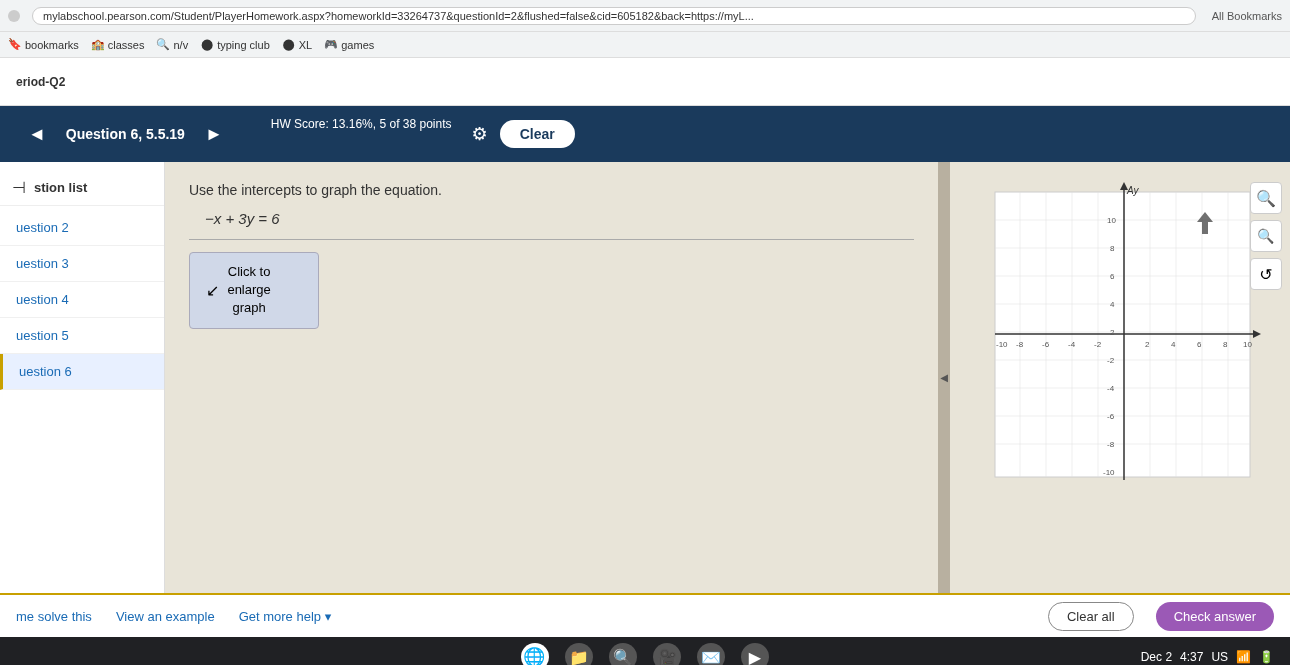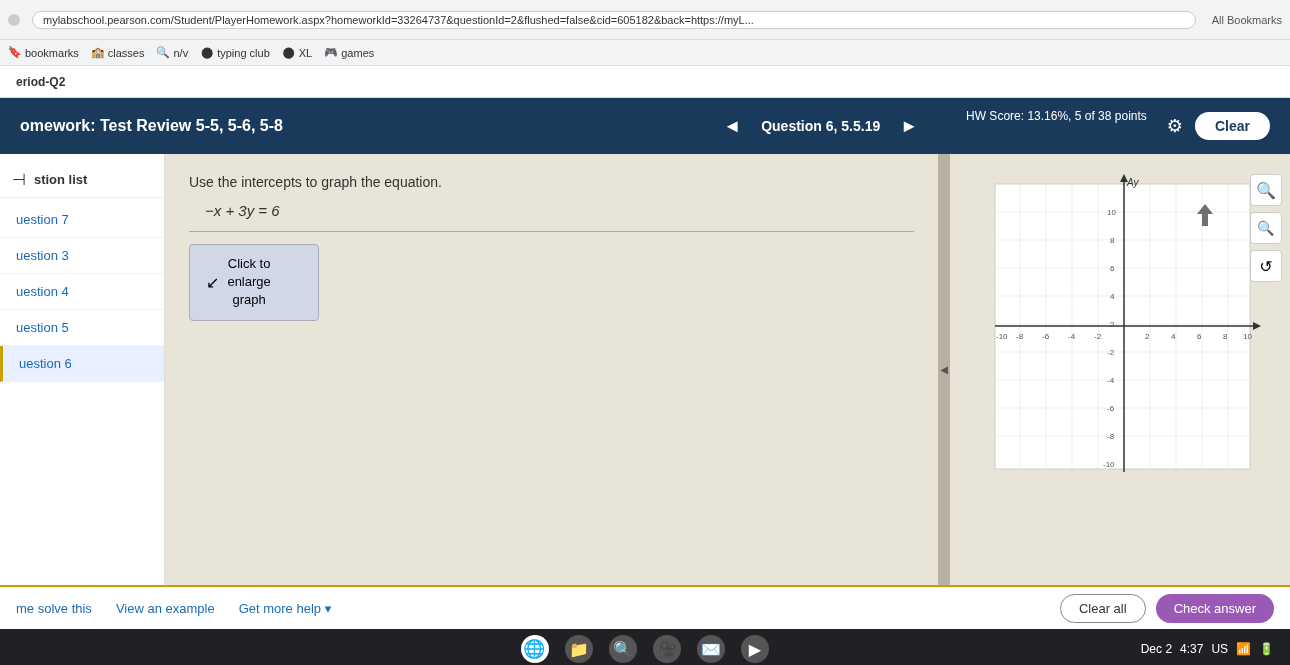--- a/index.html
+++ b/index.html
@@ -1,21 +1,21 @@
 <!DOCTYPE html>
 <html><head>
   <meta charset="utf-8">
   <style>
     * { box-sizing: border-box; margin: 0; padding: 0; }
     body { font-family: Arial, sans-serif; background: #ccc; width: 1290px; height: 665px; overflow: hidden; position: relative; }
 
     
     .browser-bar {
       background: #f1f3f4;
-      height: 40px;
+      height: 32px;
       display: flex;
       align-items: center;
       padding: 0 8px;
       border-bottom: 1px solid #ddd;
       font-size: 12px;
       color: #333;
     }
     .browser-circle { width: 12px; height: 12px; border-radius: 50%; background: #ccc; margin-right: 4px; }
     .browser-url {
       flex: 1;
@@ -37,21 +37,21 @@
       color: #333;
       border-bottom: 1px solid #ddd;
       gap: 12px;
     }
     .bookmark-item { display: flex; align-items: center; gap: 3px; cursor: pointer; }
     .bookmark-icon { width: 14px; height: 14px; display: flex; align-items: center; justify-content: center; font-size: 11px; }
 
     
     .app-header {
       background: white;
-      height: 32px;
+      height: 48px;
       display: flex;
       align-items: center;
       justify-content: space-between;
       padding: 0 16px;
       border-bottom: 1px solid #ddd;
       font-size: 12px;
       color: #333;
     }
     .header-left { display: flex; align-items: center; gap: 6px; }
     .header-right { display: flex; align-items: center; gap: 8px; font-size: 12px; }
@@ -253,21 +253,21 @@
     }
     .bottom-link {
       color: #1a6bb5;
       cursor: pointer;
       text-decoration: none;
       font-size: 13px;
     }
     .bottom-actions {
       margin-left: auto;
       display: flex;
-      gap: 10px;
+      gap: 22px;
     }
     .clear-btn {
       background: white;
       border: 1px solid #888;
       border-radius: 20px;
       padding: 6px 18px;
       font-size: 13px;
       cursor: pointer;
       color: #333;
     }
@@ -353,21 +353,20 @@
   </div>
 </div>
 
 <div class="app-header">
   <div class="header-left">
     <span class="period-label">eriod-Q2</span>
   </div>
 </div>
 
 <div class="hw-header">
-  <div class="hw-title">omework: Test Review 5-5, 5-6, 5-8</div>
   <div class="hw-nav">
     <button class="hw-nav-btn">◄</button>
     <span class="question-label">Question 6, 5.5.19</span>
     <button class="hw-nav-btn">►</button>
   </div>
   <div class="hw-score-section">
     <div>
       <span>HW Score:</span>
       <span>13.16%, 5 of 38 points</span>
     </div>
@@ -384,21 +383,21 @@
 </div>
 
 <div class="main-content">
 
   <div class="sidebar">
     <div class="sidebar-header">
       <button class="collapse-btn">⊣</button>
       <span>stion list</span>
     </div>
     <ul class="sidebar-list">
-      <li class="sidebar-item">uestion 7</li>
+      <li class="sidebar-item">uestion 2</li>
       <li class="sidebar-item">uestion 3</li>
       <li class="sidebar-item">uestion 4</li>
       <li class="sidebar-item">uestion 5</li>
       <li class="sidebar-item active">uestion 6</li>
     </ul>
   </div>
 
   <div class="question-area">
     <p class="question-text">Use the intercepts to graph the equation.</p>
     <p class="equation">−x + 3y = 6</p>

